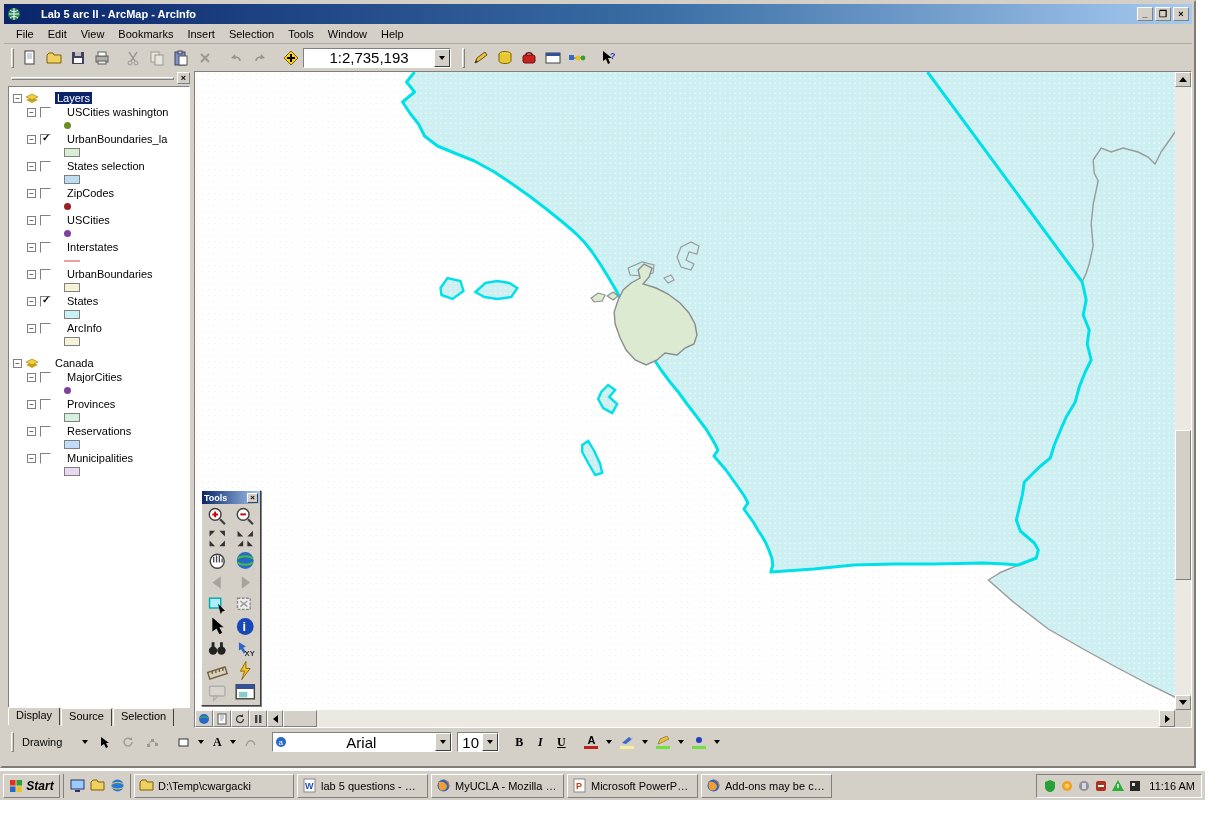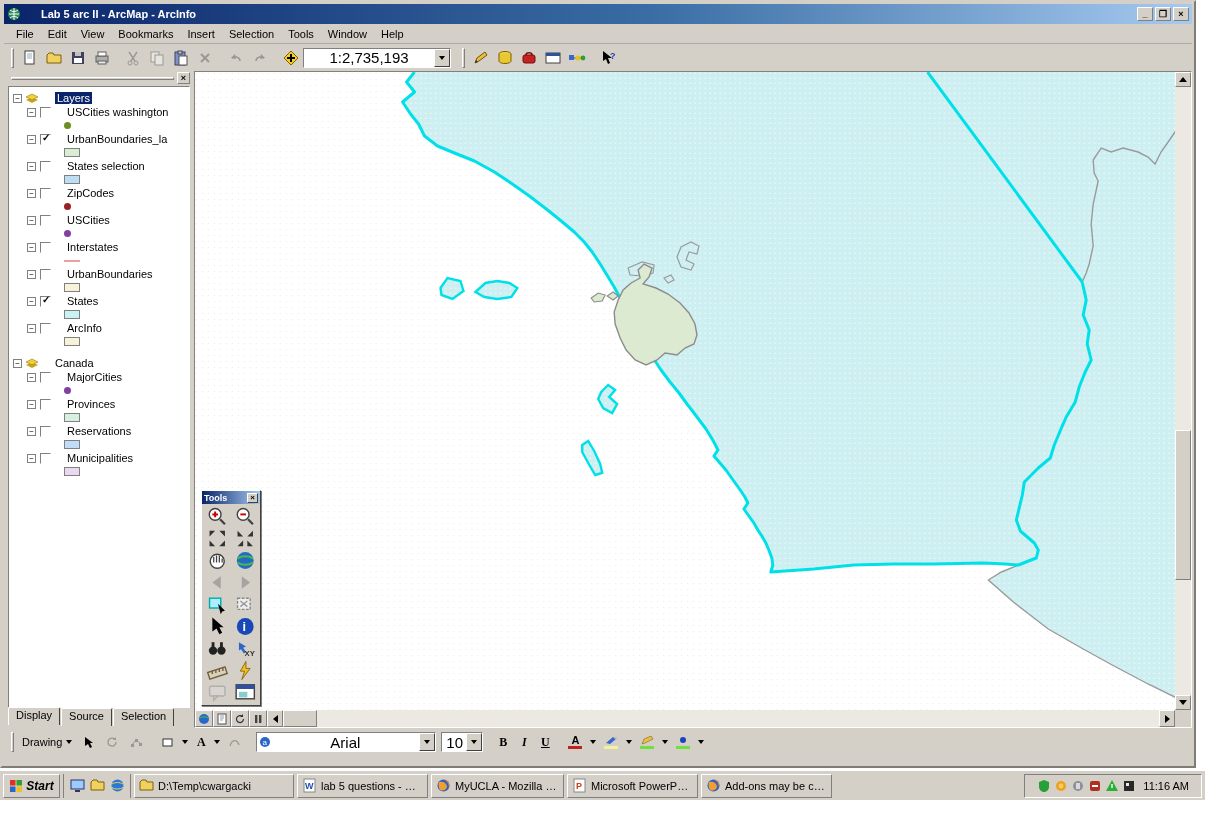--- a/index.html
+++ b/index.html
@@ -74,21 +74,21 @@
   
   .tools{position:absolute;left:6px;top:418px;width:60px;background:#d4d0c8;border:1px solid;border-color:#fff #404040 #404040 #fff;box-shadow:1px 1px 0 #808080;}
   .tools-title{height:13px;background:linear-gradient(90deg,#0a246a,#a6caf0);display:flex;align-items:center;padding:0 2px;}
   .tools-title .tt{color:#fff;font-size:9px;font-weight:bold;flex:1;}
   .tools-x{width:11px;height:10px;background:#d4d0c8;border:1px solid;border-color:#fff #404040 #404040 #fff;font-size:8px;line-height:8px;text-align:center;font-weight:bold;}
   .tools-grid{display:grid;grid-template-columns:1fr 1fr;padding:2px;gap:1px;}
   .pbtn{height:21px;display:flex;align-items:center;justify-content:center;}
 
   
   .drawbar{position:absolute;left:2px;top:728px;right:2px;height:24px;display:flex;align-items:center;padding-left:4px;gap:1px;}
-  .dmenu{height:20px;display:flex;align-items:center;padding:0 4px;font-size:11px;gap:4px;}
+  .dmenu{height:20px;display:flex;align-items:center;padding:0 4px;font-size:11px;gap:20px;}
   .drawbar .combo{margin:0 2px;}
   .fmtbtn{width:20px;height:20px;display:flex;align-items:center;justify-content:center;font-size:12px;}
   .fmtbtn b{font-family:"Liberation Serif",serif;}
   .colorbtn{width:24px;height:20px;display:flex;flex-direction:column;align-items:center;justify-content:center;}
   .colorbtn .bar{width:14px;height:3px;margin-top:1px;}
   .ddsmall{width:10px;height:20px;display:flex;align-items:center;justify-content:center;}
 
   
   .statusbar{position:absolute;left:2px;top:753px;right:2px;height:13px;display:flex;gap:2px;padding:0 1px;}
   .scell{border:1px solid;border-color:#808080 #fff #fff #808080;height:13px;font-size:10px;line-height:11px;padding:0 6px;background:#d4d0c8;white-space:nowrap;}
@@ -98,21 +98,21 @@
 
   
   .taskbar{position:absolute;left:0;top:770px;width:1205px;height:30px;background:#d4d0c8;border-top:1px solid #fff;display:flex;align-items:center;padding:0 3px;gap:3px;}
   .startbtn{width:57px;height:24px;display:flex;align-items:center;justify-content:center;gap:3px;font-size:12px;font-weight:bold;font-style:italic;}
   .ql{display:flex;gap:2px;align-items:center;padding:0 4px;border-right:1px solid #808080;border-left:1px solid #808080;height:24px;}
   .qlicon{width:18px;height:18px;display:flex;align-items:center;justify-content:center;}
   .taskbtn{height:24px;display:flex;align-items:center;gap:4px;padding:0 4px;font-size:11px;white-space:nowrap;overflow:hidden;}
   .taskbtn .lbl{overflow:hidden;text-overflow:ellipsis;}
   .taskbtn.active{border:1px solid;border-color:#808080 #fff #fff #808080;background:#ece9e2;font-weight:bold;}
   .ticon{width:15px;height:15px;flex:0 0 15px;}
-  .tray{margin-left:auto;height:24px;border:1px solid;border-color:#808080 #fff #fff #808080;display:flex;align-items:center;gap:3px;padding:0 12px;}
+  .tray{margin-left:auto;height:24px;border:1px solid;border-color:#808080 #fff #fff #808080;display:flex;align-items:center;gap:3px;padding:0 6px;}
   .trayicon{width:14px;height:14px;}
   .clock{font-size:11px;padding-left:4px;}
 </style>
 </head>
 <body>
 
 <div class="desktop">
   <div class="app-window">
 
     <div class="titlebar">

